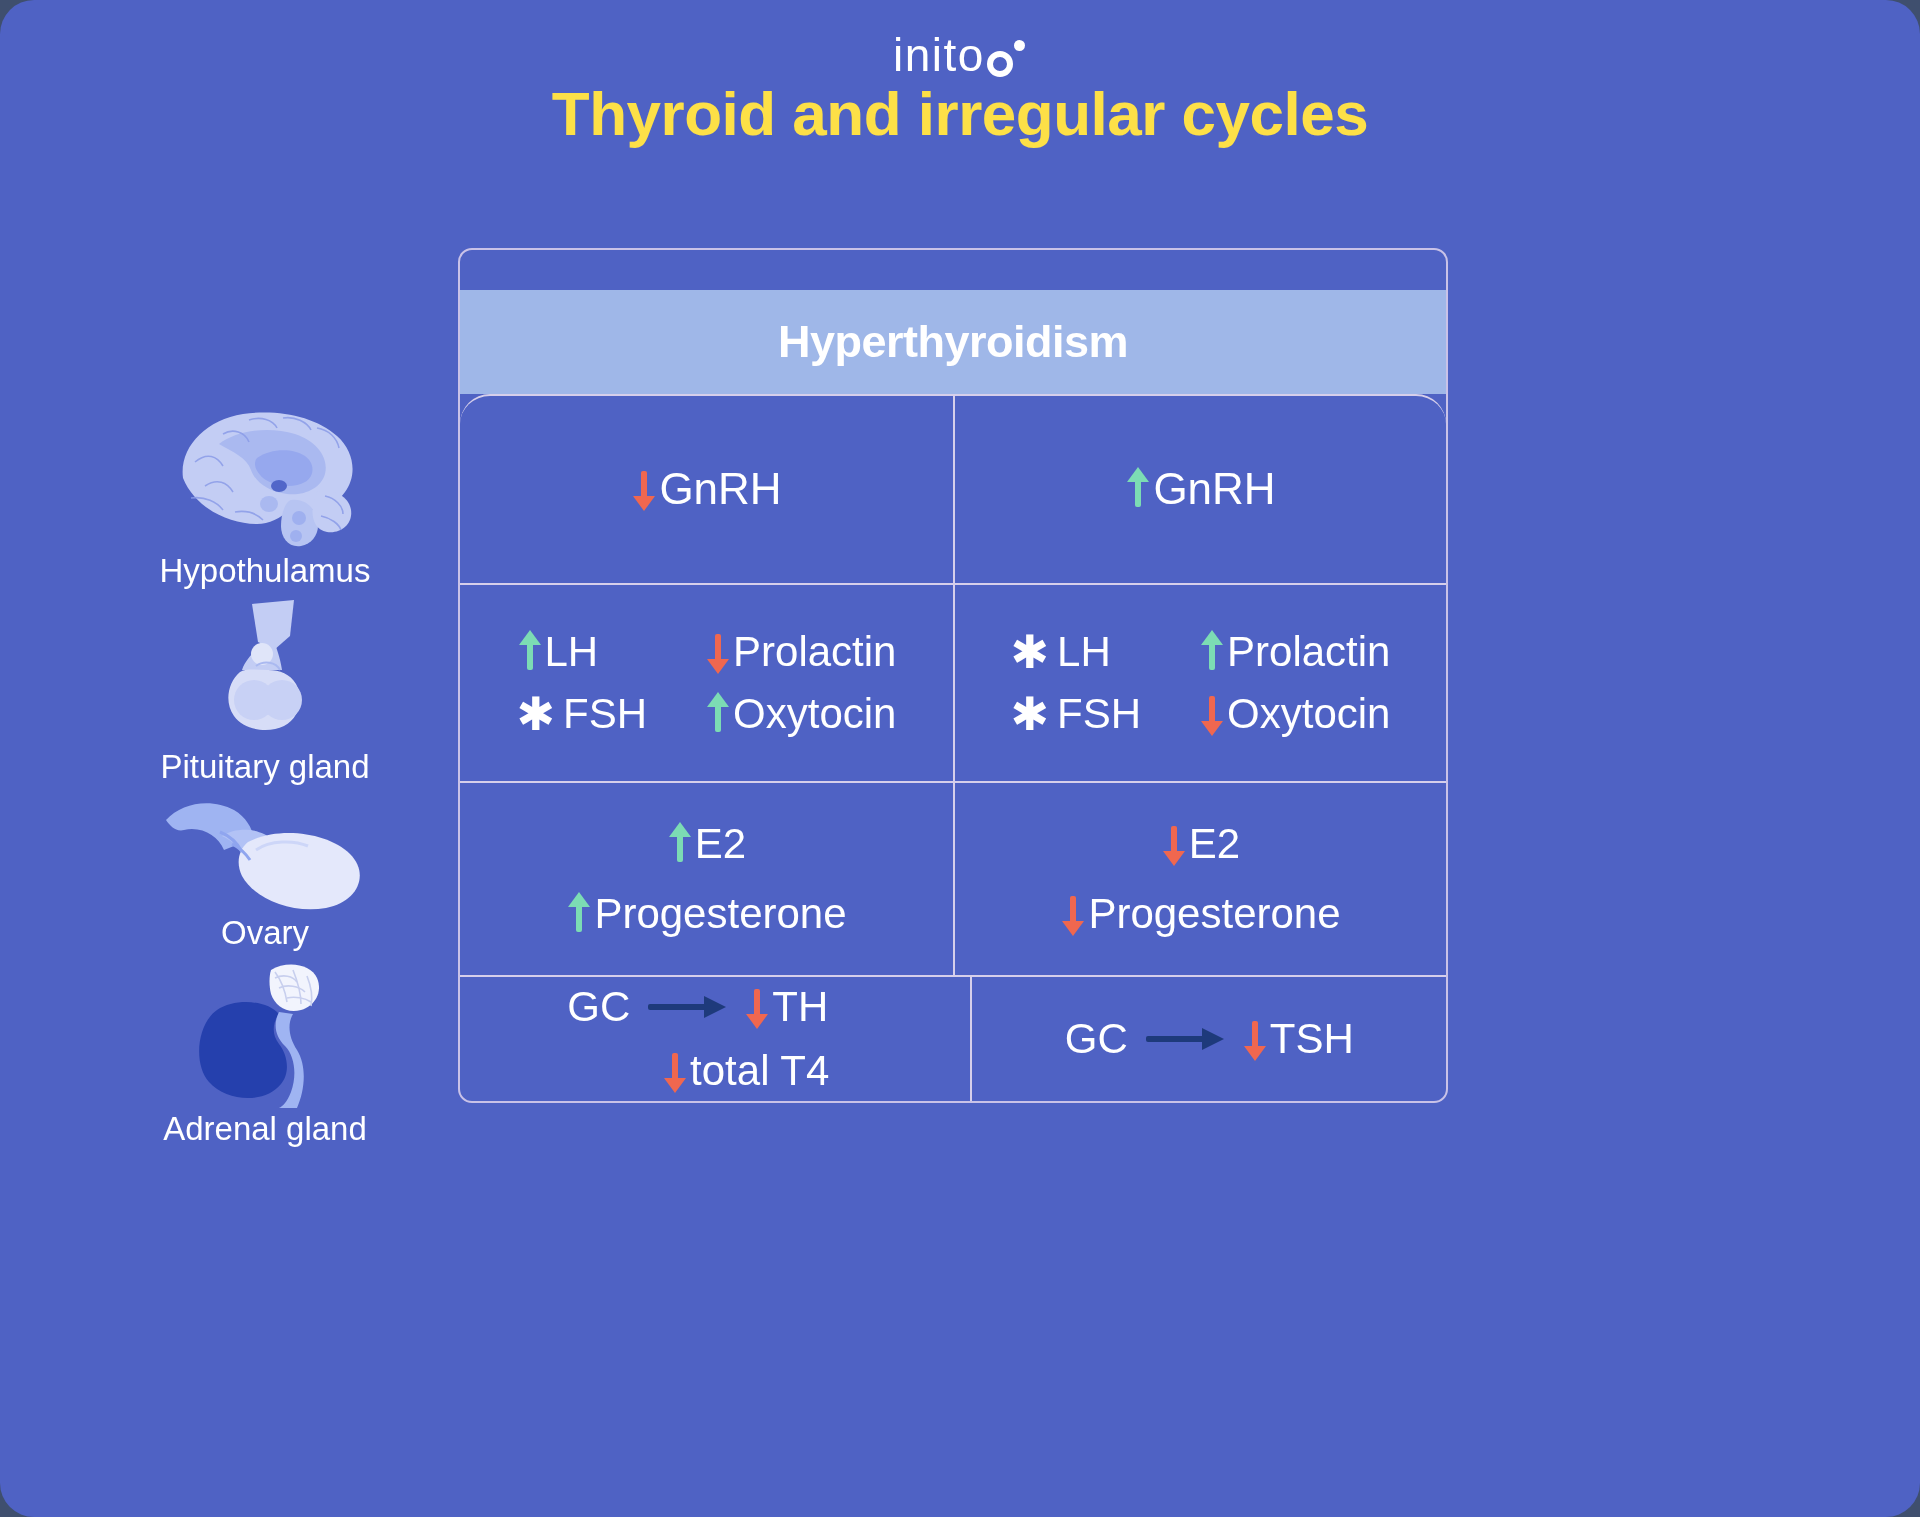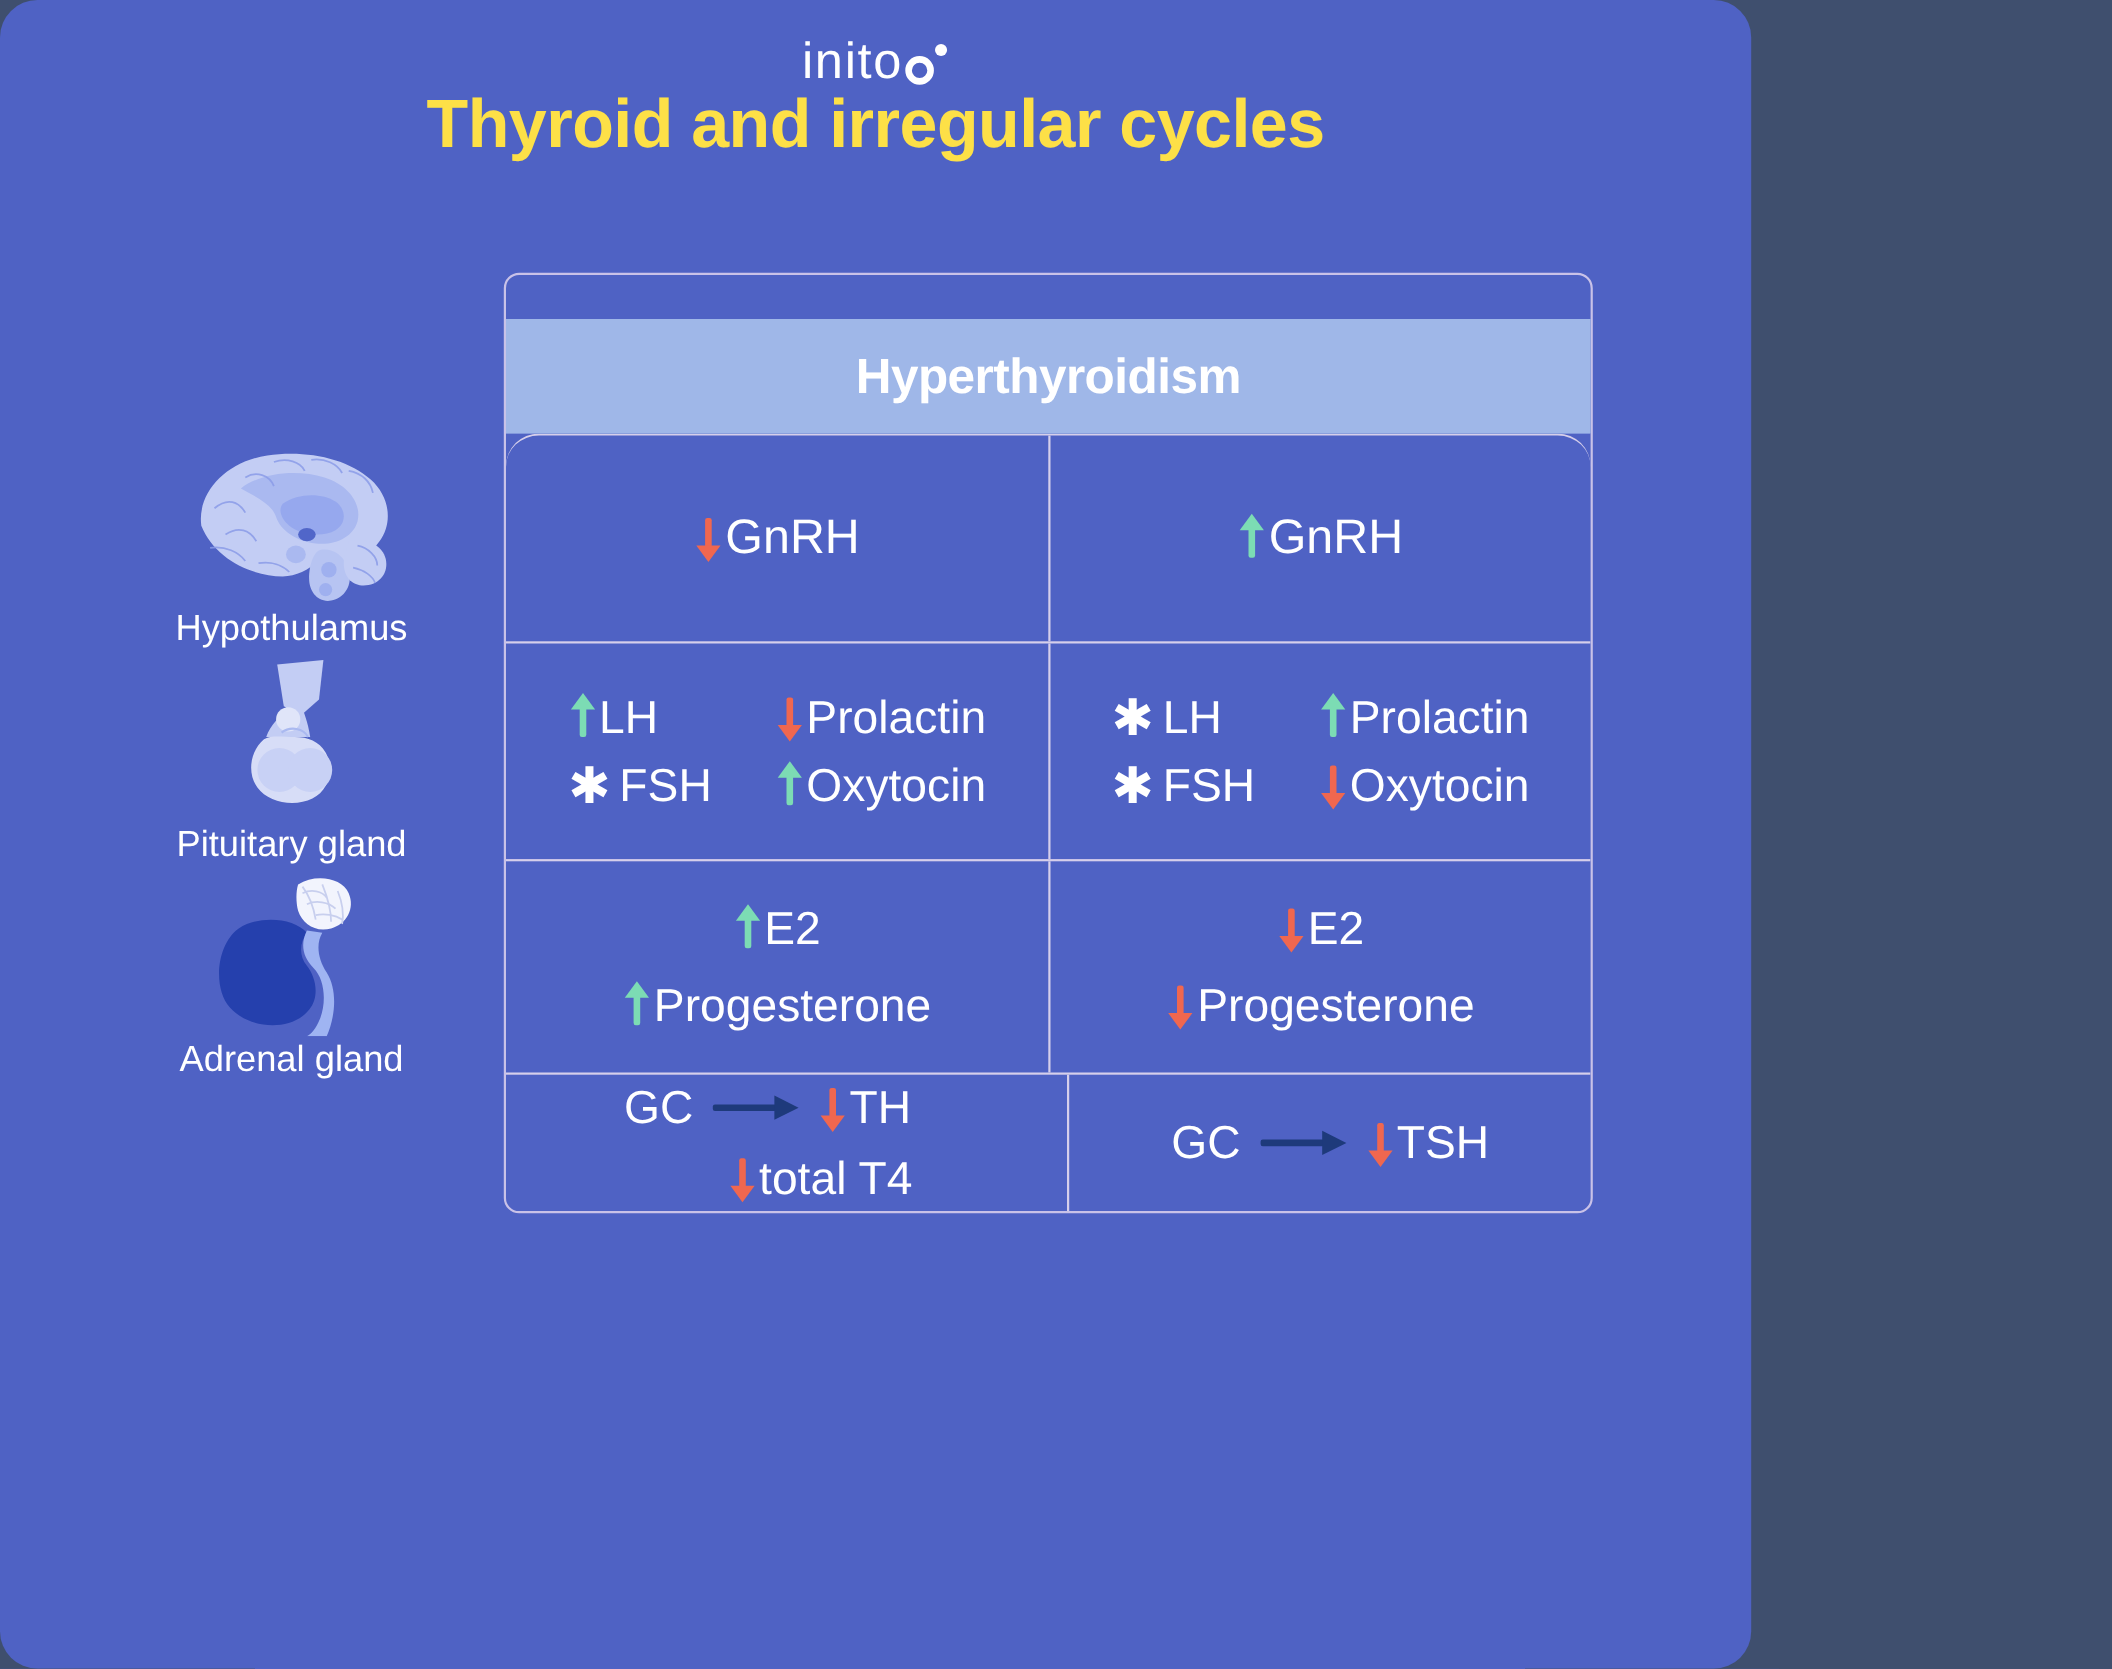--- a/index.html
+++ b/index.html
@@ -3,21 +3,21 @@
 <meta charset="utf-8">
 <style>
   html,body{margin:0;padding:0;background:#3f4f6e;}
   body{
     width:1920px;height:1517px;
     font-family:"Liberation Sans", sans-serif;
     overflow:hidden;
   }
   .page{
     position:relative;
-    width:1592px;height:1517px;
+    width:1920px;height:1517px;
     background:#4f62c4;
     border-radius:34px;
     box-sizing:border-box;
     overflow:hidden;
   }
 
   
   .logo-wrap{
     position:absolute;top:32px;left:0;width:100%;
     display:flex;justify-content:center;align-items:center;
@@ -266,20 +266,36 @@
                    C100 78 90 74 78 74 C68 74 56 72 50 76 Z" fill="#d7ddf7"></path>
           <circle cx="64" cy="104" r="20" fill="#c8d1f5"></circle>
           <circle cx="92" cy="104" r="20" fill="#c8d1f5"></circle>
           <circle cx="72" cy="58" r="11" fill="#e0e5f9"></circle>
           <path d="M66 70 C74 64 86 66 90 74" stroke="#aab9f0" stroke-width="2" fill="none"></path>
         </svg>
       </div>
       <div class="organ-label">Pituitary gland</div>
     </div>
 
+    <div class="organ">
+      <div class="organ-art">
+        <svg width="210" height="120" viewBox="0 0 210 120">
+          <path d="M6 28 C22 10 52 6 74 18 C86 25 92 36 94 46 L64 58
+                   C58 44 42 34 24 38 C16 40 10 34 6 28 Z" fill="#9fb4f2"></path>
+          <path d="M62 44 C74 36 92 36 104 42 C112 46 116 52 118 58 L88 68
+                   C84 58 74 50 62 44 Z" fill="#b2c2f5"></path>
+          <path d="M88 50 C118 34 168 40 190 62 C210 82 198 110 166 116
+                   C130 122 94 106 82 84 C76 72 78 58 88 50 Z" fill="#e4e8fb"></path>
+          <path d="M96 58 C110 48 134 48 148 54" stroke="#cdd6f8" stroke-width="3" fill="none"></path>
+          <path d="M60 40 C70 44 78 52 82 60" stroke="#8fa5ef" stroke-width="3" fill="none"></path>
+          <path d="M72 52 C80 56 86 62 90 68" stroke="#8fa5ef" stroke-width="3" fill="none"></path>
+        </svg>
+      </div>
+      <div class="organ-label">Ovary</div>
+    </div>
 
     <div class="organ">
       <div class="organ-art">
         <svg width="180" height="150" viewBox="0 0 180 150">
           <path d="M42 52 C22 66 18 106 34 124 C52 144 90 146 106 126
                    C116 114 112 96 104 86 C96 76 98 64 104 56
                    C92 42 60 40 42 52 Z" fill="#2540ad"></path>
           <path d="M96 12 C112 2 136 6 142 20 C148 34 140 48 126 52
                    C112 56 100 48 96 36 C94 28 94 18 96 12 Z" fill="#f2f4fd"></path>
           <g stroke="#c8cfee" stroke-width="1.6" fill="none">

